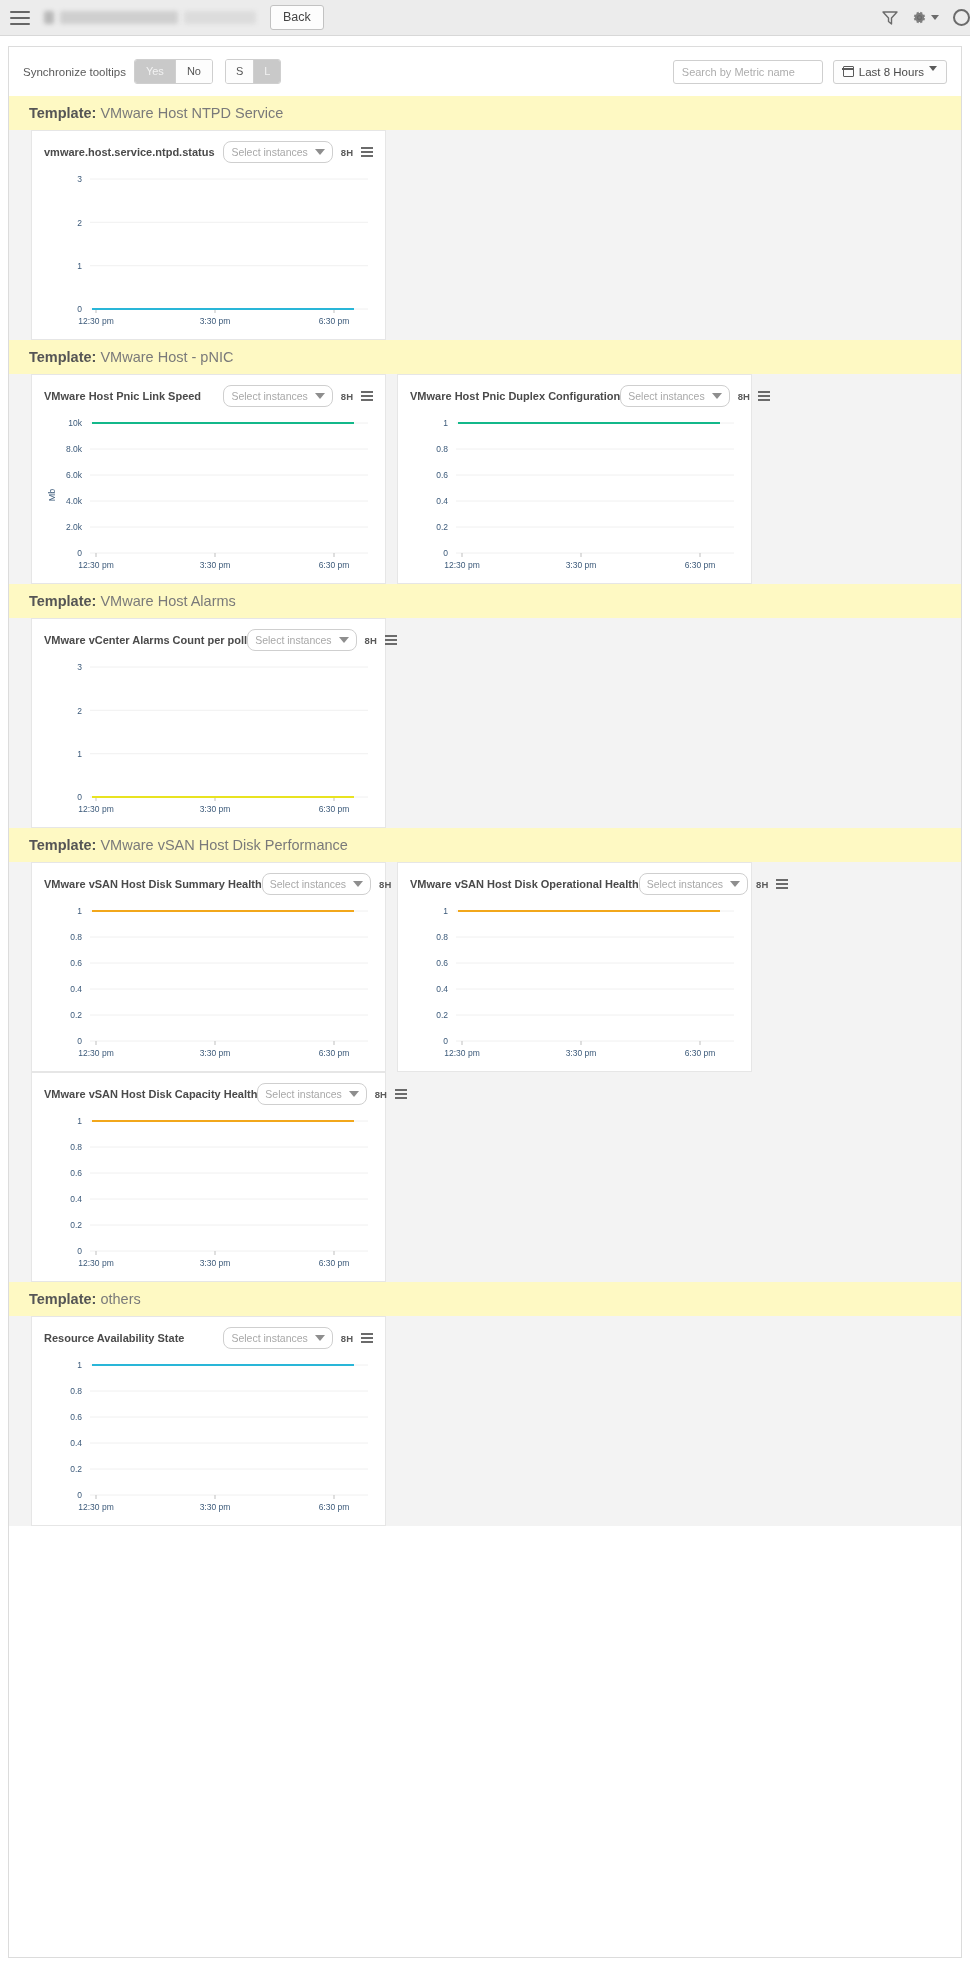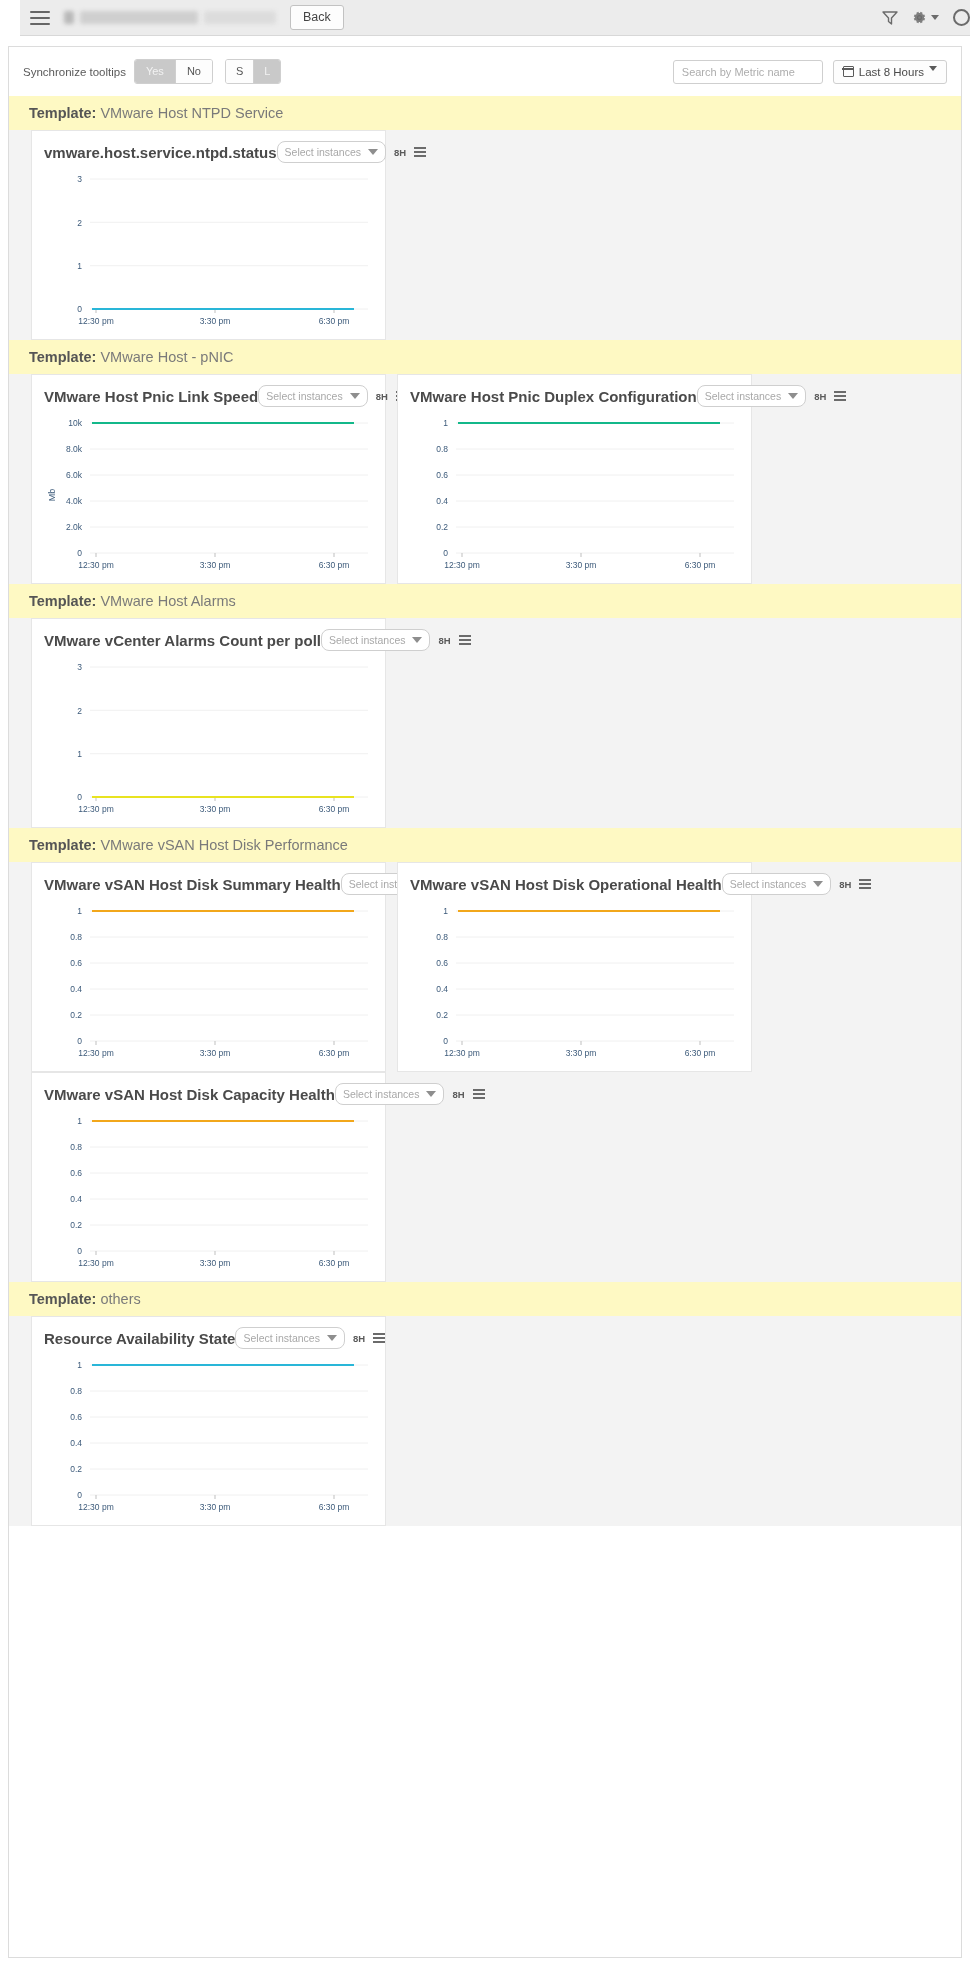--- a/index.html
+++ b/index.html
@@ -14,21 +14,20 @@
 
   
   .topbar {
     height: 36px;
     background: #ececec;
     border-bottom: 1px solid #d8d8d8;
     display: flex;
     align-items: center;
     padding: 0 10px 0 10px;
     position: relative;
-    margin-left: 20px;
   }
   .hamburger { width: 20px; height: 14px; display:flex; flex-direction:column; justify-content:space-between; margin-right: 14px; cursor:pointer; }
   .hamburger i { display:block; height:2px; background:#666; border-radius:1px; }
   .redact-title {
     display:flex; align-items:center; gap:6px;
   }
   .redact-block { height: 13px; border-radius: 2px; background: #cfcfcf; filter: blur(2.2px); }
   .rb1 { width: 10px; background:#b8b8b8; }
   .rb2 { width: 118px; }
   .rb3 { width: 72px; background:#dcdcdc; }
@@ -109,21 +108,21 @@
     width: 355px;
     background: #fff;
     border: 1px solid #e6e6e6;
     margin: 0 0 0 22px;
     padding: 10px 12px 8px 12px;
   }
   .row .panel + .panel { margin-left: 11px; }
   .row.single { background:#f3f3f3; }
 
   .p-head { display:flex; align-items:center; }
-  .p-title { font-size: 15px; font-weight:bold; color:#4a4a4a; white-space:nowrap; }
+  .p-title { font-size: 11px; font-weight:bold; color:#4a4a4a; white-space:nowrap; }
   .p-ctrls { margin-left:auto; display:flex; align-items:center; gap:8px; }
   .sel-inst {
     border:1px solid #cfcfcf; border-radius:8px;
     background:#fff; padding: 4px 7px;
     font-size: 10.5px; color:#a8a8a8;
     display:flex; align-items:center; gap:7px; cursor:pointer;
     white-space:nowrap;
   }
   .sel-caret { width:0;height:0;border-left:5px solid transparent;border-right:5px solid transparent;border-top:6px solid #8e8e8e; }
   .p-8h { font-size: 9.5px; font-weight:bold; color:#5a5a5a; }

